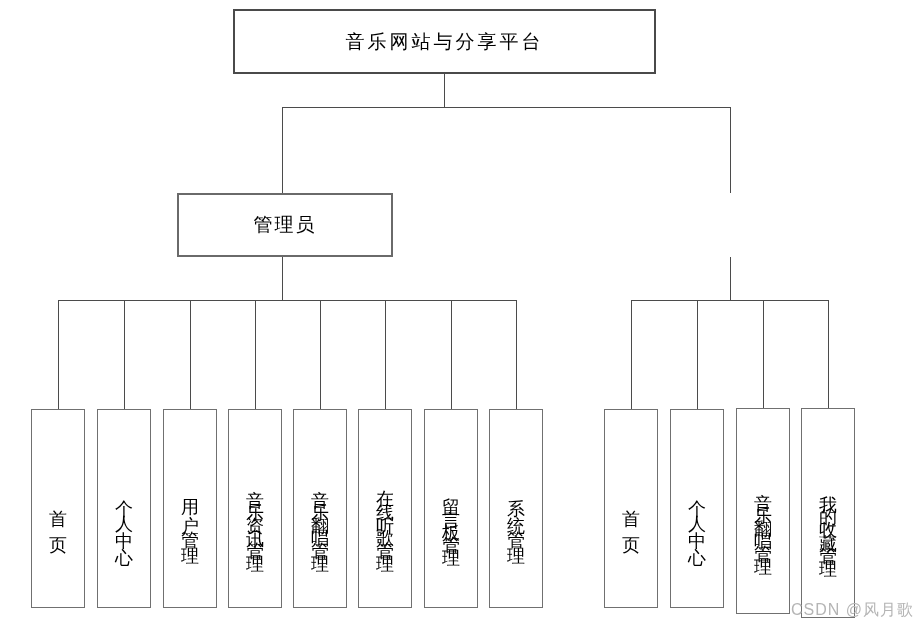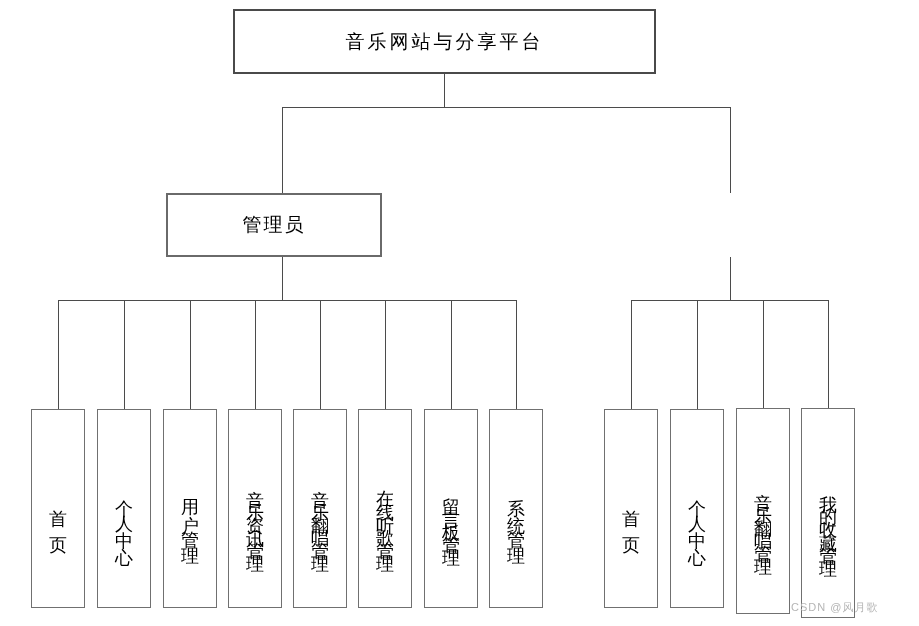--- a/index.html
+++ b/index.html
@@ -49,21 +49,21 @@
     position: absolute;
     background: #4b4b4b;
     z-index: 1;
   }
   .v-line { width: 1px; }
   .h-line { height: 1px; }
   .watermark {
     position: absolute;
     left: 791px;
     top: 600px;
-    font-size: 11px;
+    font-size: 16px;
     color: #b5b5b5;
     letter-spacing: 1px;
     z-index: 3;
     white-space: nowrap;
   }
 </style>
 </head>
 <body>
 
 <div class="canvas">
@@ -88,21 +88,21 @@
   <div class="line h-line" style="left:631px; top:300px; width:198px;"></div>
   <div class="line v-line" style="left:631px; top:300px; height:109px;"></div>
   <div class="line v-line" style="left:697px; top:300px; height:109px;"></div>
   <div class="line v-line" style="left:763px; top:300px; height:108px;"></div>
   <div class="line v-line" style="left:828px; top:300px; height:108px;"></div>
 
   <div class="node root" style="left:233px; top:9px; width:423px; height:65px;">
     <span>音乐网站与分享平台</span>
   </div>
 
-  <div class="node branch" style="left:166px; top:193px; width:216px; height:64px;align-items:center;">
+  <div class="node branch" style="left:177px; top:193px; width:216px; height:64px;align-items:center;">
     <span>管理员</span>
   </div>
 
   <div class="node leaf" style="left:31px; top:409px; width:54px; height:199px;">
     <span class="vtext" style="letter-spacing: 28px; margin-bottom: -28px;">首页</span>
   </div>
   <div class="node leaf" style="left:97px; top:409px; width:54px; height:199px;">
     <span class="vtext" style="letter-spacing: 16px; margin-bottom: -16px;">个人中心</span>
   </div>
   <div class="node leaf" style="left:163px; top:409px; width:54px; height:199px;">

